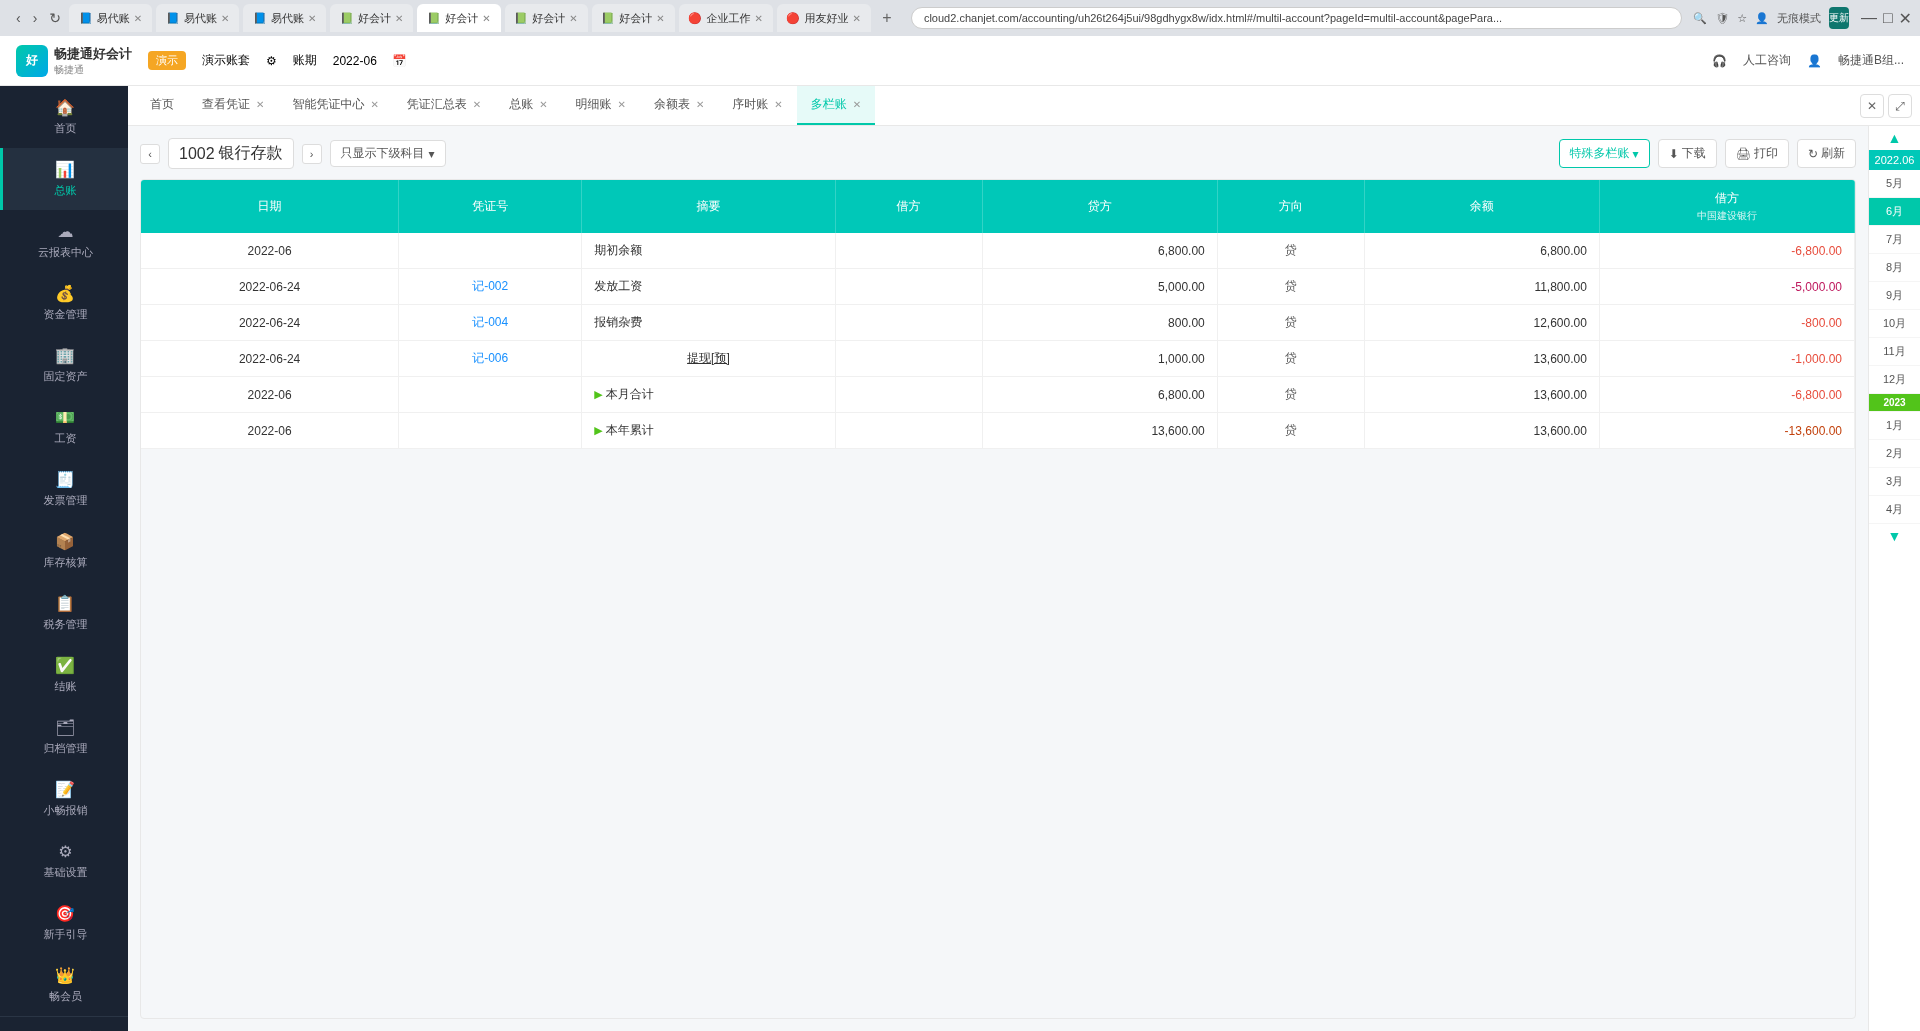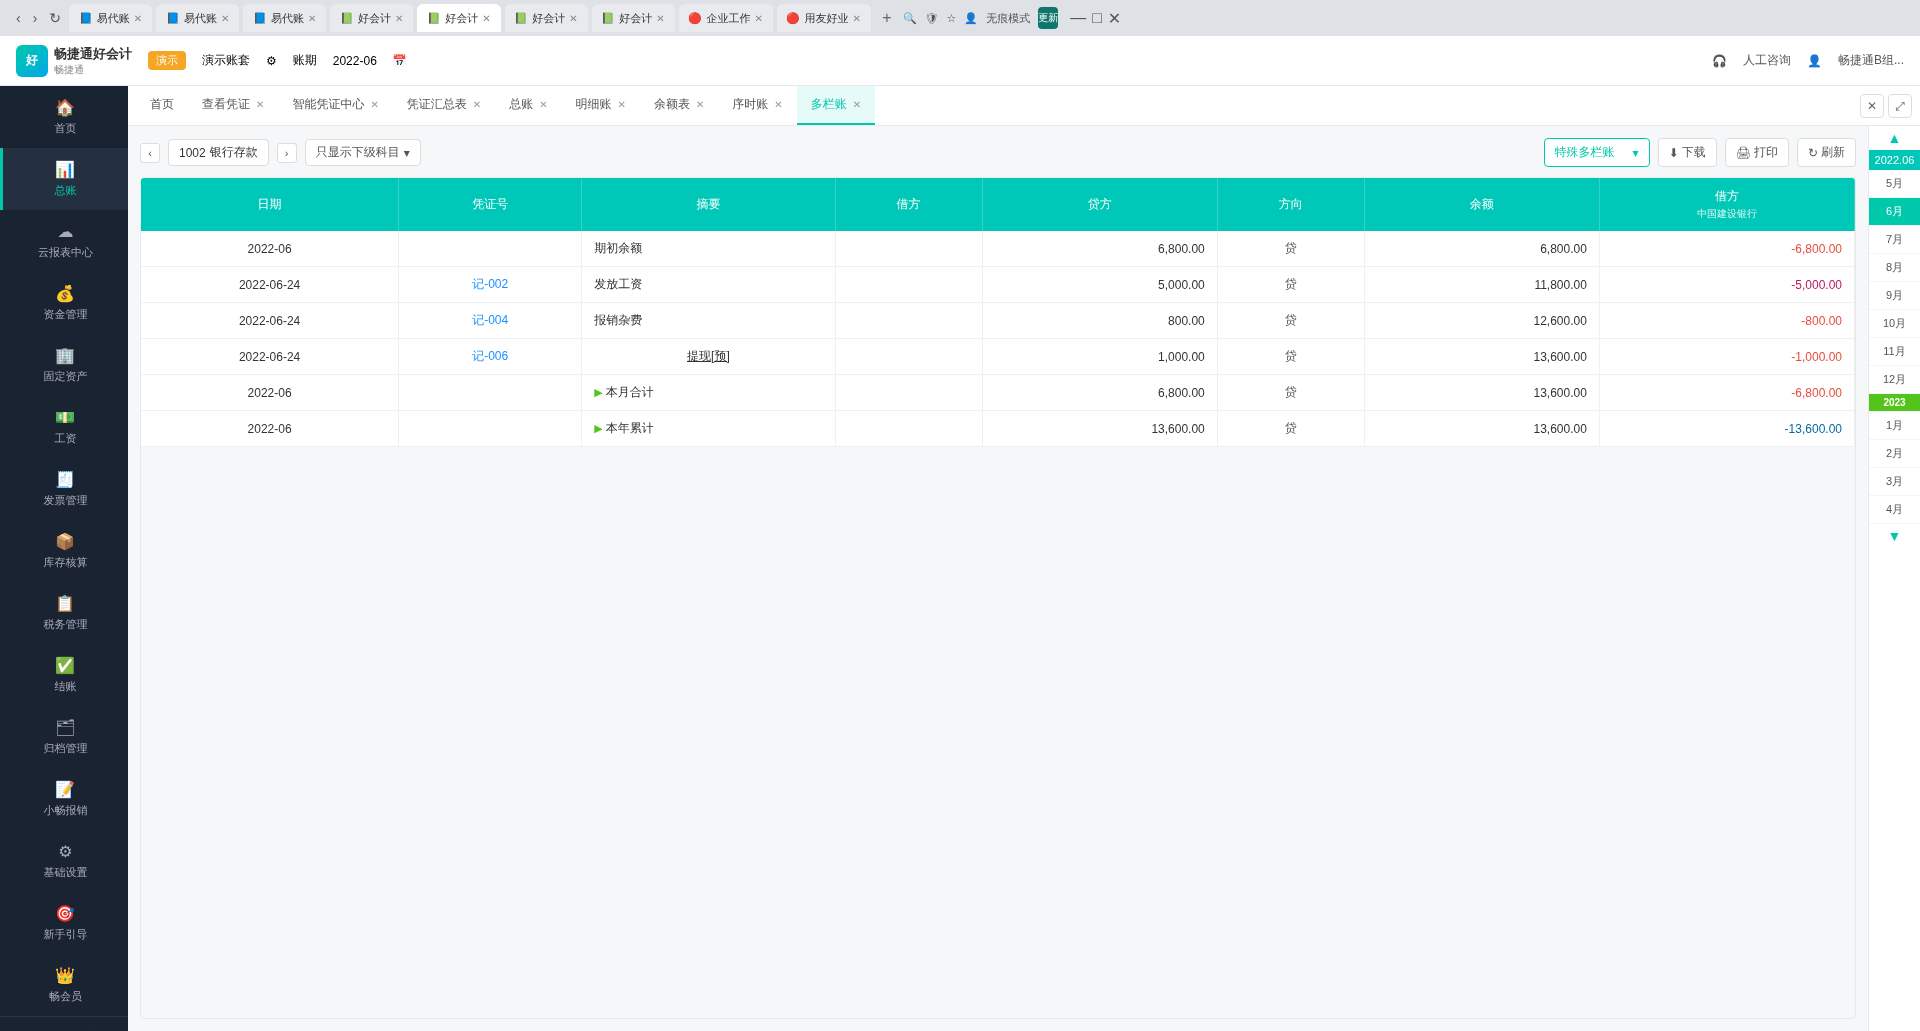--- a/index.html
+++ b/index.html
@@ -50,24 +50,24 @@
     .tab-bar-actions { margin-left: auto; display: flex; align-items: center; gap: 4px; }
     .tab-action-btn { width: 24px; height: 24px; border: 1px solid #ddd; background: #fff; border-radius: 4px; display: flex; align-items: center; justify-content: center; cursor: pointer; font-size: 12px; color: #666; }
 
     
     .inner-content { flex: 1; display: flex; overflow: hidden; }
     .ledger-area { flex: 1; display: flex; flex-direction: column; overflow: hidden; padding: 12px; }
 
     
     .ledger-toolbar { display: flex; align-items: center; gap: 8px; margin-bottom: 10px; }
     .nav-arrow { width: 20px; height: 20px; border: 1px solid #ddd; background: #fff; border-radius: 3px; display: flex; align-items: center; justify-content: center; cursor: pointer; font-size: 11px; color: #555; }
-    .account-selector { display: flex; align-items: center; gap: 4px; background: #fff; border: 1px solid #ddd; padding: 4px 10px; border-radius: 4px; font-size: 12px; color: #333; cursor: pointer; }
+    .account-selector { display: flex; align-items: center; gap: 4px; background: #fff; border: 1px solid #ddd; padding: 4px 10px; border-radius: 4px; font-size: 16px; color: #333; cursor: pointer; }
     .filter-select { display: flex; align-items: center; gap: 4px; background: #fff; border: 1px solid #ddd; padding: 4px 10px; border-radius: 4px; font-size: 12px; color: #555; cursor: pointer; }
     .toolbar-right { margin-left: auto; display: flex; align-items: center; gap: 8px; }
-    .btn-multi { border: 1px solid #00c8aa; color: #00c8aa; background: #fff; padding: 5px 10px; border-radius: 4px; font-size: 12px; cursor: pointer; display: flex; align-items: center; gap: 18px; }
+    .btn-multi { border: 1px solid #00c8aa; color: #00c8aa; background: #fff; padding: 5px 10px; border-radius: 4px; font-size: 12px; cursor: pointer; display: flex; align-items: center; gap: 3px; }
     .btn-action { background: #fff; border: 1px solid #ddd; padding: 5px 10px; border-radius: 4px; font-size: 12px; cursor: pointer; color: #555; display: flex; align-items: center; gap: 3px; }
 
     
     .ledger-table { flex: 1; overflow: auto; border-radius: 4px; border: 1px solid #e8e8e8; }
     table { width: 100%; border-collapse: collapse; background: #fff; }
     thead tr { background: #00c8b8; }
     thead th { color: #fff; padding: 10px 12px; font-size: 12px; font-weight: normal; text-align: center; border-right: 1px solid rgba(255,255,255,0.2); white-space: nowrap; }
     tbody tr { border-bottom: 1px solid #f0f0f0; }
     tbody td { padding: 9px 12px; font-size: 12px; color: #333; text-align: center; border-right: 1px solid #f0f0f0; }
     .voucher-link { color: #1890ff; cursor: pointer; text-decoration: none; }
@@ -140,20 +140,21 @@
     <span>企业工作</span>
     <span class="tab-close">✕</span>
   </div>
   <div class="tab">
     <span>🔴</span>
     <span>用友好业</span>
     <span class="tab-close">✕</span>
   </div>
   <div class="tab-add">+</div>
 
+  <div class="address-bar">cloud2.chanjet.com/accounting/uh26t264j5ui/98gdhygx8w/idx.html#/multil-account?pageId=multil-account&amp;pagePara...</div>
 
   <div class="browser-actions">
     <span>🔍</span>
     <span>🛡</span>
     <span>☆</span>
     <span>👤</span>
     <span>无痕模式</span>
     <button class="update-btn">更新</button>
   </div>
   <div class="window-controls">
@@ -403,21 +404,21 @@
       <td class="amount-cell" style="color:#e74c3c;">-6,800.00</td>
     </tr>
                   <tr>
       <td>2022-06</td>
       <td></td>
       <td style="text-align:left;"><span class="summary-icon">▶</span>本年累计</td>
       <td class="amount-cell"></td>
       <td class="amount-cell">13,600.00</td>
       <td class="direction-cell">贷</td>
       <td class="amount-cell">13,600.00</td>
-      <td class="amount-cell" style="color:#0369a1;margin-left:31px;">-13,600.00</td>
+      <td class="amount-cell" style="color:#c2410c;margin-left:31px;">-13,600.00</td>
     </tr>
                 </tbody>
             </table>
           </div>
         </div>
 
         <div class="calendar-panel">
           <div class="cal-nav">
             <span>▲</span>
           </div>

